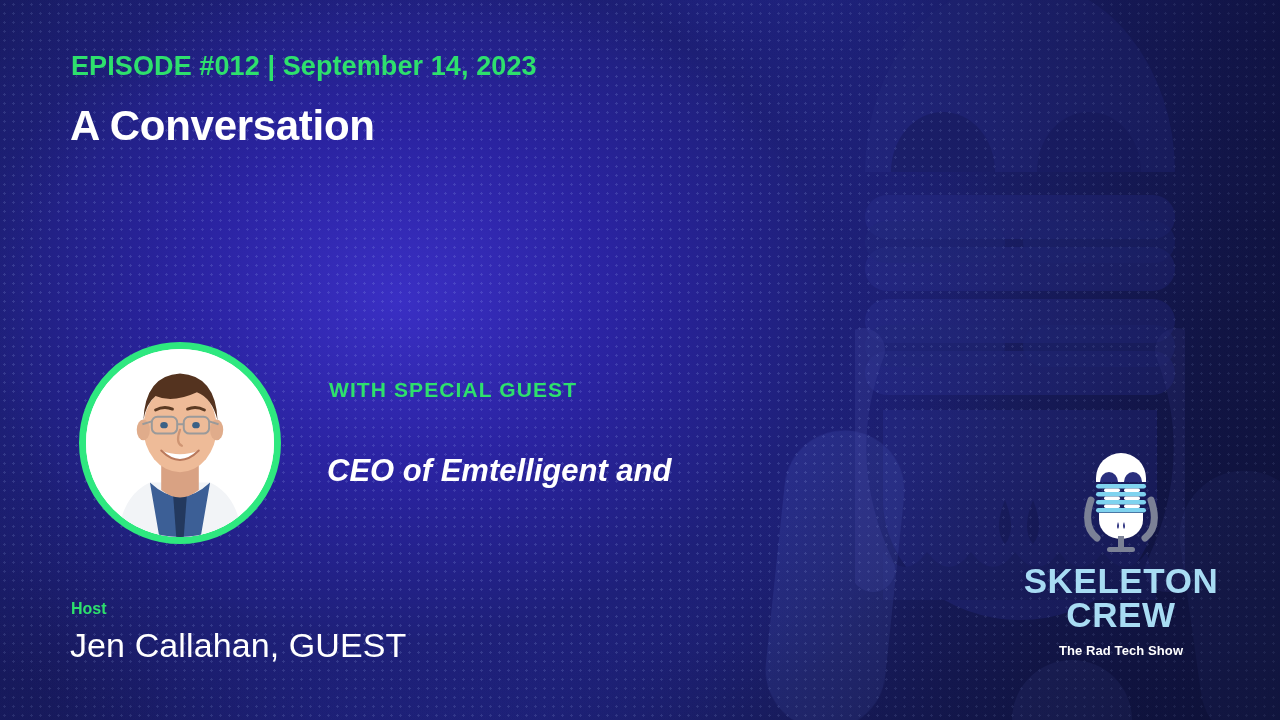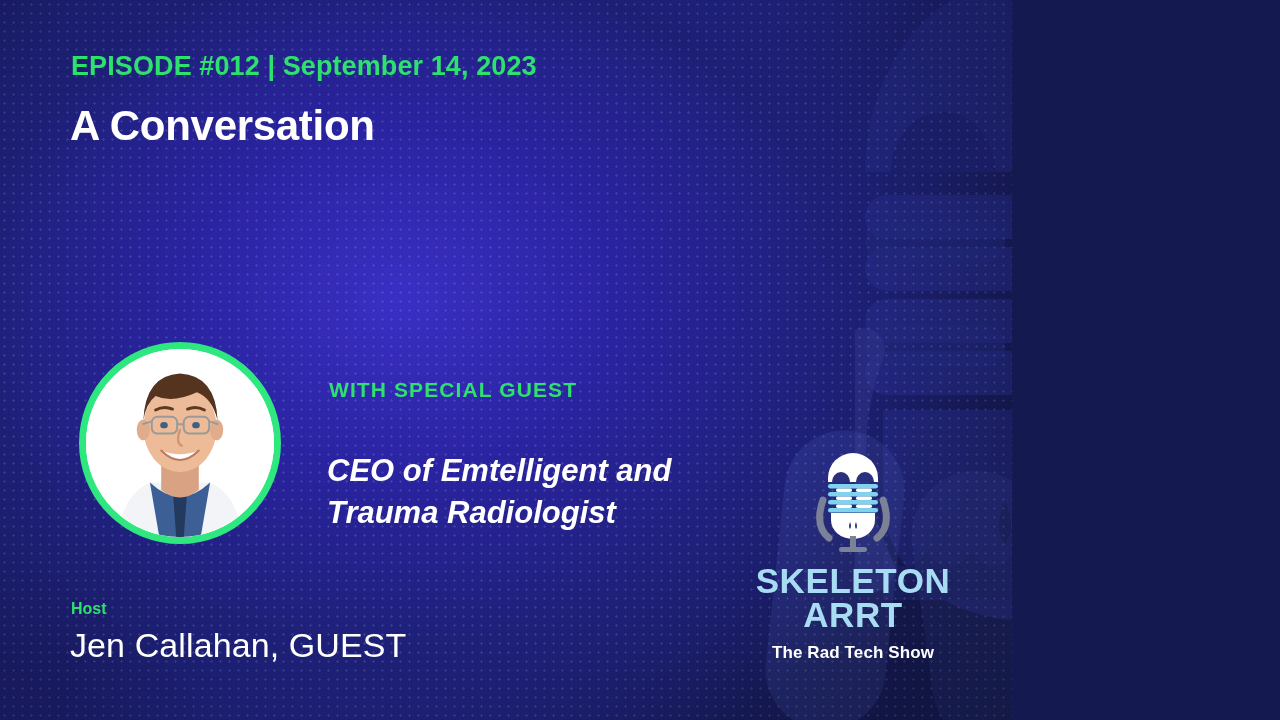--- a/index.html
+++ b/index.html
@@ -6,21 +6,21 @@
   * { margin:0; padding:0; box-sizing:border-box; }
   html,body { width:1280px; height:720px; overflow:hidden; }
   body {
     font-family:"Liberation Sans", sans-serif;
     background:#141a4f;
   }
 
   
   .stage {
     position:relative;
-    width:1012px;
+    width:1280px;
     height:720px;
     overflow:hidden;
     background:
       radial-gradient(ellipse 780px 620px at 400px 300px, #3a2fc4 0%, #2a23a0 28%, #1e2079 55%, rgba(24,27,92,0) 80%),
       radial-gradient(ellipse 700px 700px at 60px 640px, #1a1c63 0%, rgba(22,25,86,0) 70%),
       linear-gradient(118deg, #1b1f68 0%, #222a8e 22%, #272ca2 42%, #1d2170 66%, #161a52 84%, #131845 100%);
   }
   
   .dots {
     position:absolute; inset:0;
@@ -178,21 +178,21 @@
     margin-top:8px;
     font-size:35px;
     font-weight:700;
     line-height:0.98;
     letter-spacing:0.6px;
     color:#a8dcf3;
   }
   .logo-word .lw2 { display:block; }
   .logo-tag {
     margin-top:10px;
-    font-size:17px;
+    font-size:13px;
     font-weight:700;
     letter-spacing:0.1px;
     color:#ffffff;
   }
 </style>
 </head>
 <body>
 
 <div class="stage">
 
@@ -286,21 +286,20 @@
       <path d="M100 86 q-5 14 2 17" stroke="#cf9573" stroke-width="2.4" fill="none" stroke-linecap="round"></path>
 
       <path d="M80 108 q20 20 40 0 q-20 8 -40 0 Z" fill="#ffffff"></path>
       <path d="M80 108 q20 20 40 0" stroke="#b9795c" stroke-width="2" fill="none" stroke-linecap="round"></path>
     </svg>
   </div>
 
   <div class="guest-kicker">WITH SPECIAL GUEST</div>
   <div class="guest-role">
     <span class="r1">CEO of Emtelligent and</span>
-    <span class="r2">Trauma Radiologist</span>
   </div>
 
   <div class="host-kicker">Host</div>
   <div class="host-name">Jen Callahan, GUEST</div>
 
   <div class="logo">
     <svg class="logo-mic" viewBox="0 0 86 104" xmlns="http://www.w3.org/2000/svg">
 
       <path d="M13 48 q-9 26 6 38" stroke="#7b8196" stroke-width="7" fill="none" stroke-linecap="round"></path>
       <path d="M73 48 q9 26 -6 38" stroke="#7b8196" stroke-width="7" fill="none" stroke-linecap="round"></path>
@@ -327,18 +326,18 @@
       <path d="M21 61 L65 61 L65 68 A22 19 0 0 1 21 68 Z" fill="#ffffff"></path>
       <path d="M40 70 q-2 5 0 7 q2 -3 0 -7 Z" fill="#2a2f7e"></path>
       <path d="M46 70 q2 5 0 7 q-2 -3 0 -7 Z" fill="#2a2f7e"></path>
       <path d="M24 78 q4 6 8 0 q4 6 8 0 q4 6 8 0 q4 6 8 0 q4 6 8 0 L64 84 L24 84 Z" fill="#2a2f7e" opacity="0.0"></path>
 
       <rect x="40" y="84" width="6" height="12" fill="#7b8196"></rect>
       <rect x="29" y="95" width="28" height="5" rx="2.5" fill="#7b8196"></rect>
     </svg>
     <div class="logo-word">
       <span class="lw1">SKELETON</span>
-      <span class="lw2">ARRT</span>
+      <span class="lw2">CREW</span>
     </div>
     <div class="logo-tag">The Rad Tech Show</div>
   </div>
 
 </div>
 
 </body></html>

